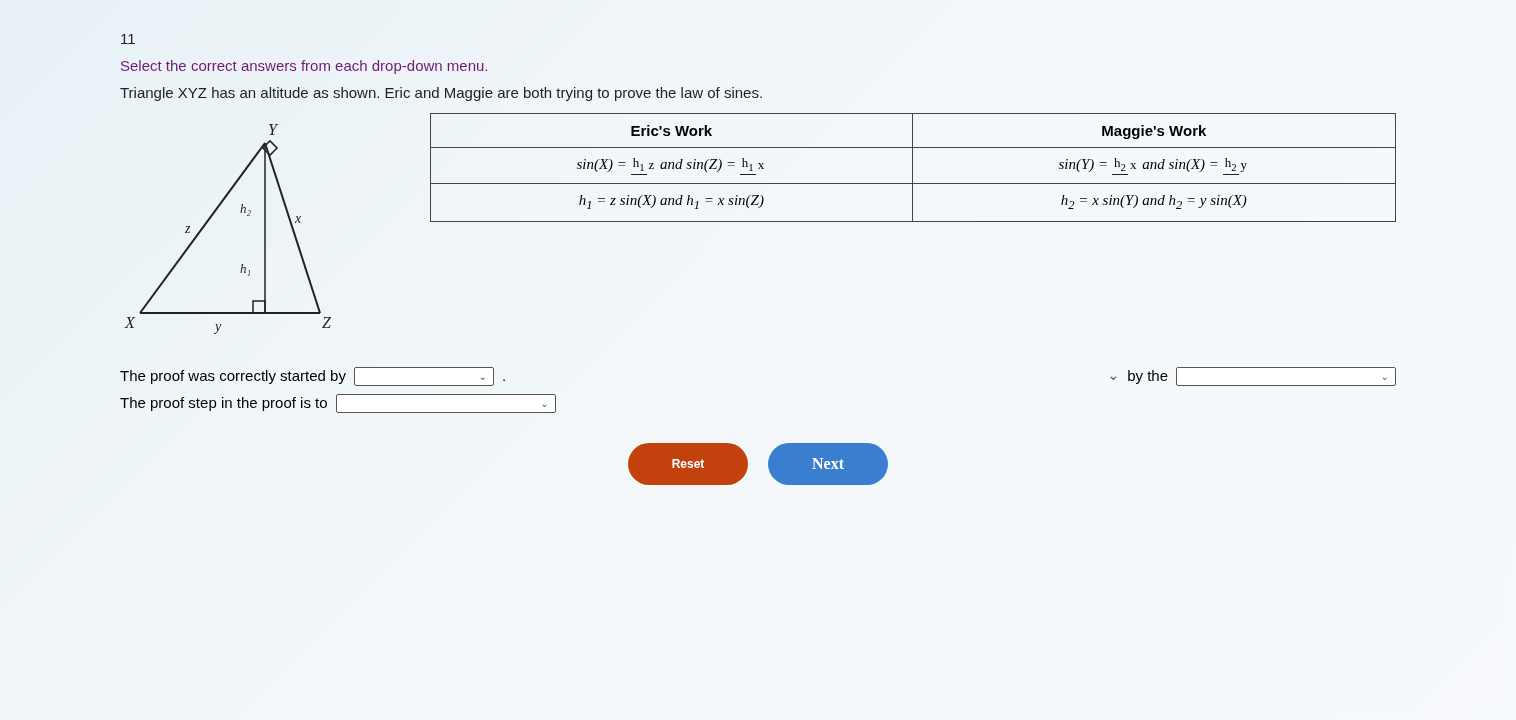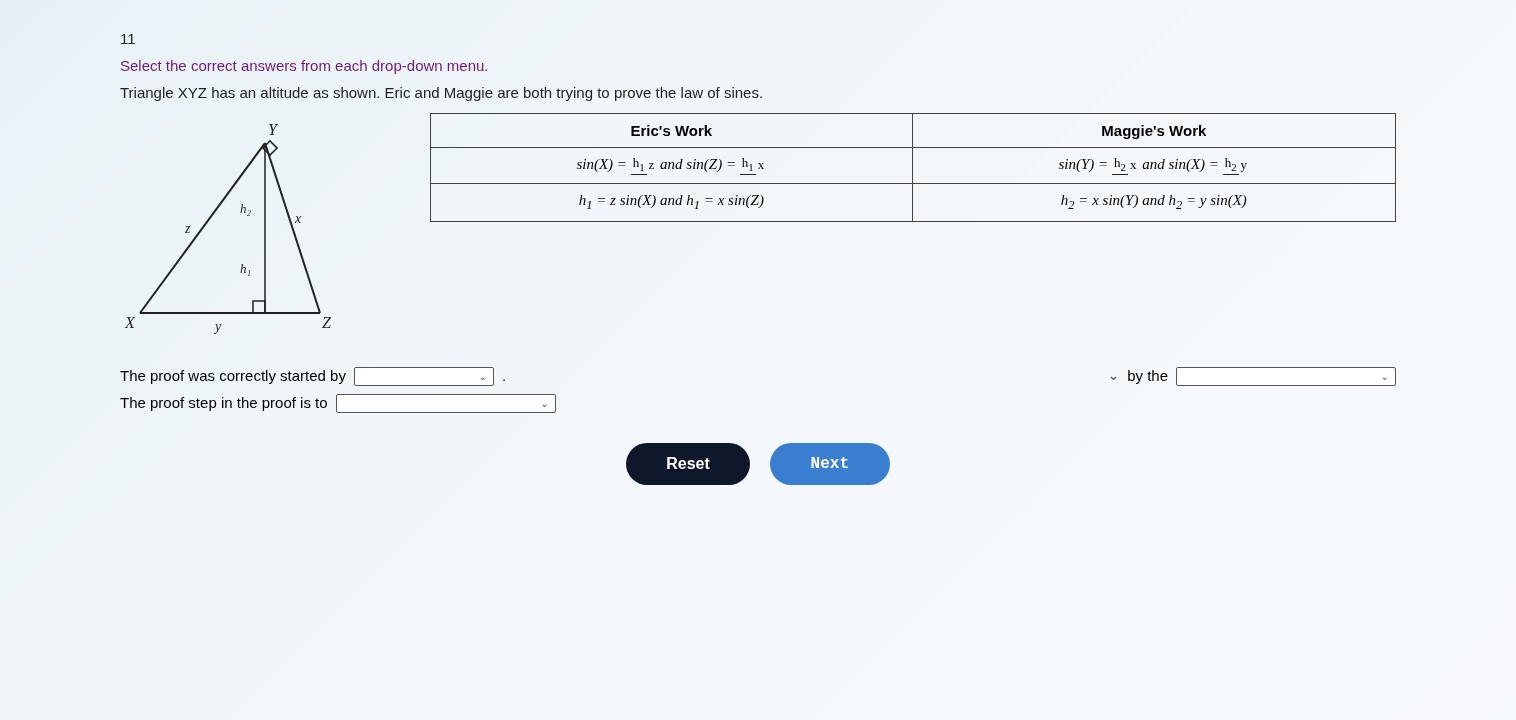--- a/index.html
+++ b/index.html
@@ -142,40 +142,40 @@
     }
 
     .button-row {
       display: flex;
       justify-content: center;
       gap: 20px;
       margin-top: 30px;
     }
 
     .btn-reset {
-      background: #0f172a;
+      background: #c2410c;
       color: white;
       border: none;
       border-radius: 25px;
       padding: 12px 40px;
-      font-size: 16px;
+      font-size: 12px;
       font-family: Arial, sans-serif;
       font-weight: bold;
       cursor: pointer;
       min-width: 120px;
     }
 
     .btn-next {
       background: #3a7ecf;
       color: white;
       border: none;
       border-radius: 25px;
       padding: 12px 40px;
       font-size: 16px;
-      font-family: Liberation Mono, monospace;
+      font-family: Liberation Serif, serif;
       font-weight: bold;
       cursor: pointer;
       min-width: 120px;
     }
 
     .large-dropdown {
       min-width: 220px;
     }
   </style>
 </head>

